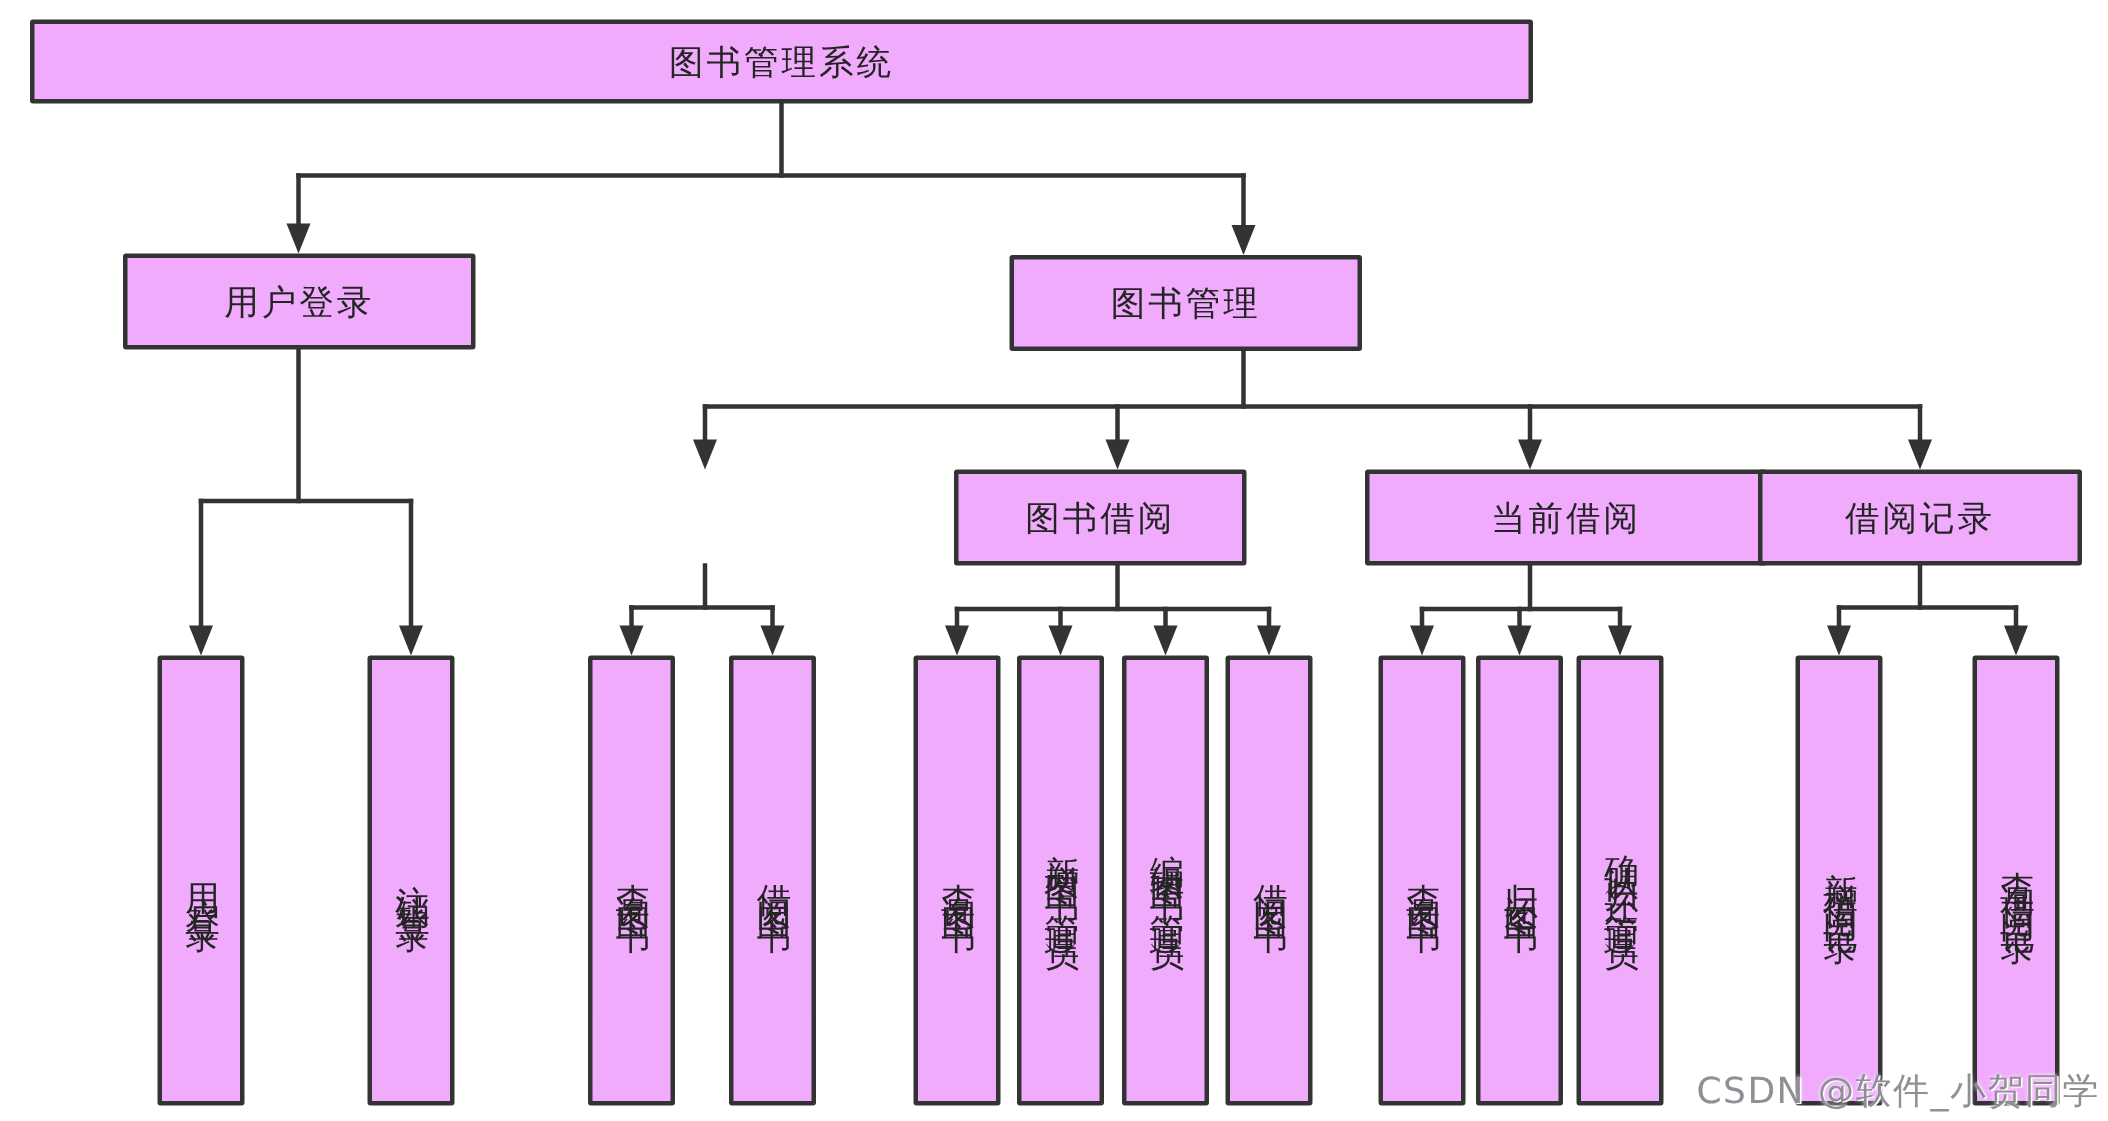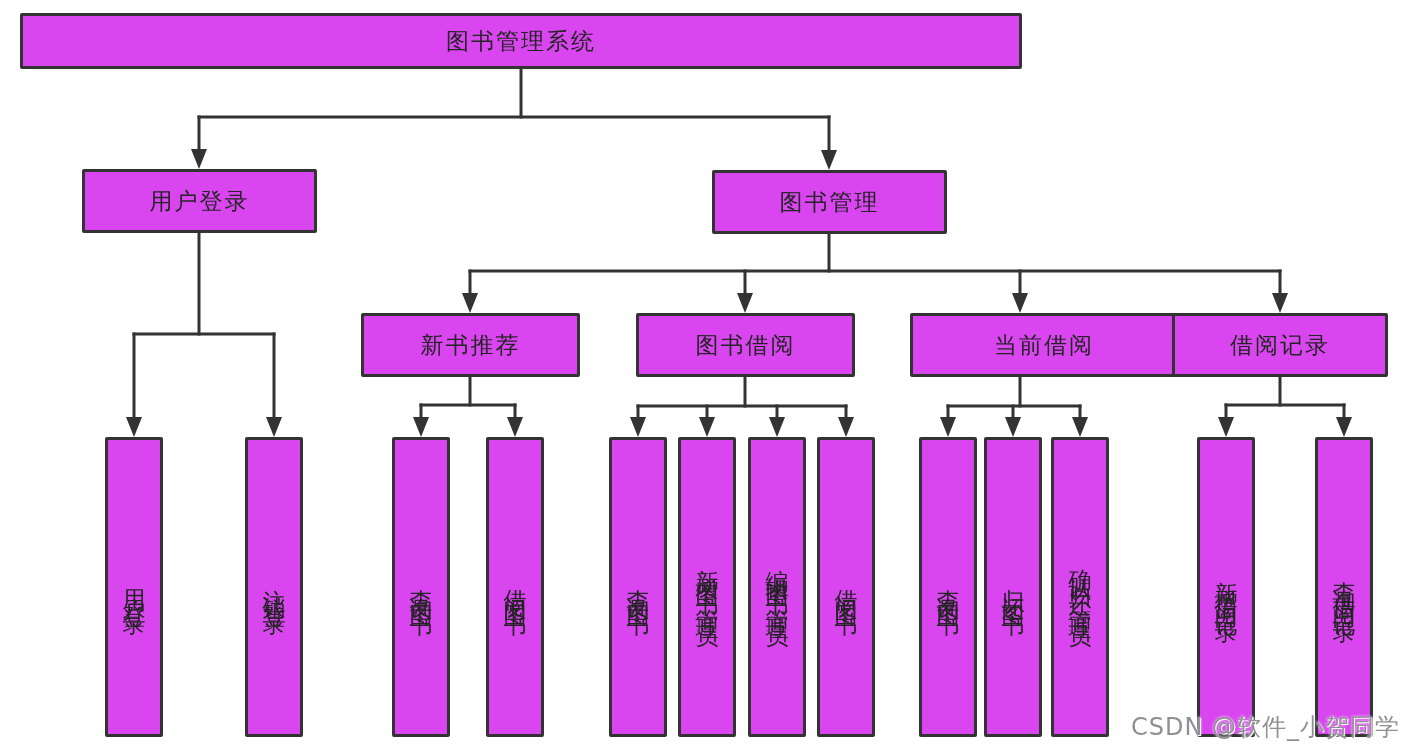--- a/index.html
+++ b/index.html
@@ -15,21 +15,21 @@
     position: absolute;
     left: 0; top: 0;
     width: 1405px; height: 747px;
     z-index: 1;
   }
   .node {
     position: absolute;
     box-sizing: border-box;
     border: 3px solid #333333;
     border-radius: 2px;
-    background: #d946ef;
+    background: #f0abfc;
     display: flex;
     align-items: center;
     justify-content: center;
     color: #242424;
     font-size: 23px;
     letter-spacing: 2px;
     z-index: 2;
     white-space: nowrap;
   }
   .node.vert {
@@ -113,28 +113,25 @@
       <polygon points="1336,417 1352,417 1344,437" fill="#333333"></polygon>
     </svg>
 
   <div class="node" style="left:20px; top:13px; width:1002px; height:56px;">
     <span class="lbl">图书管理系统</span>
   </div>
 
   <div class="node" style="left:82px; top:169px; width:235px; height:64px;">
     <span class="lbl">用户登录</span>
   </div>
-  <div class="node" style="left:712px; top:170px; width:235px; height:64px;">
+  <div class="node" style="left:673px; top:170px; width:235px; height:64px;">
     <span class="lbl">图书管理</span>
   </div>
 
-  <div class="node" style="left:361px; top:313px; width:219px; height:64px;">
-    <span class="lbl">新书推荐</span>
-  </div>
-  <div class="node" style="left:636px; top:313px; width:219px; height:64px;">
+  <div class="node" style="left:636px; top:313px; width:195px; height:64px;">
     <span class="lbl">图书借阅</span>
   </div>
   <div class="node" style="left:910px; top:313px; width:268px; height:64px;">
     <span class="lbl">当前借阅</span>
   </div>
   <div class="node" style="left:1172px; top:313px; width:216px; height:64px;">
     <span class="lbl">借阅记录</span>
   </div>
 
   <div class="node vert" style="left:105px; top:437px; width:58px; height:300px;">

